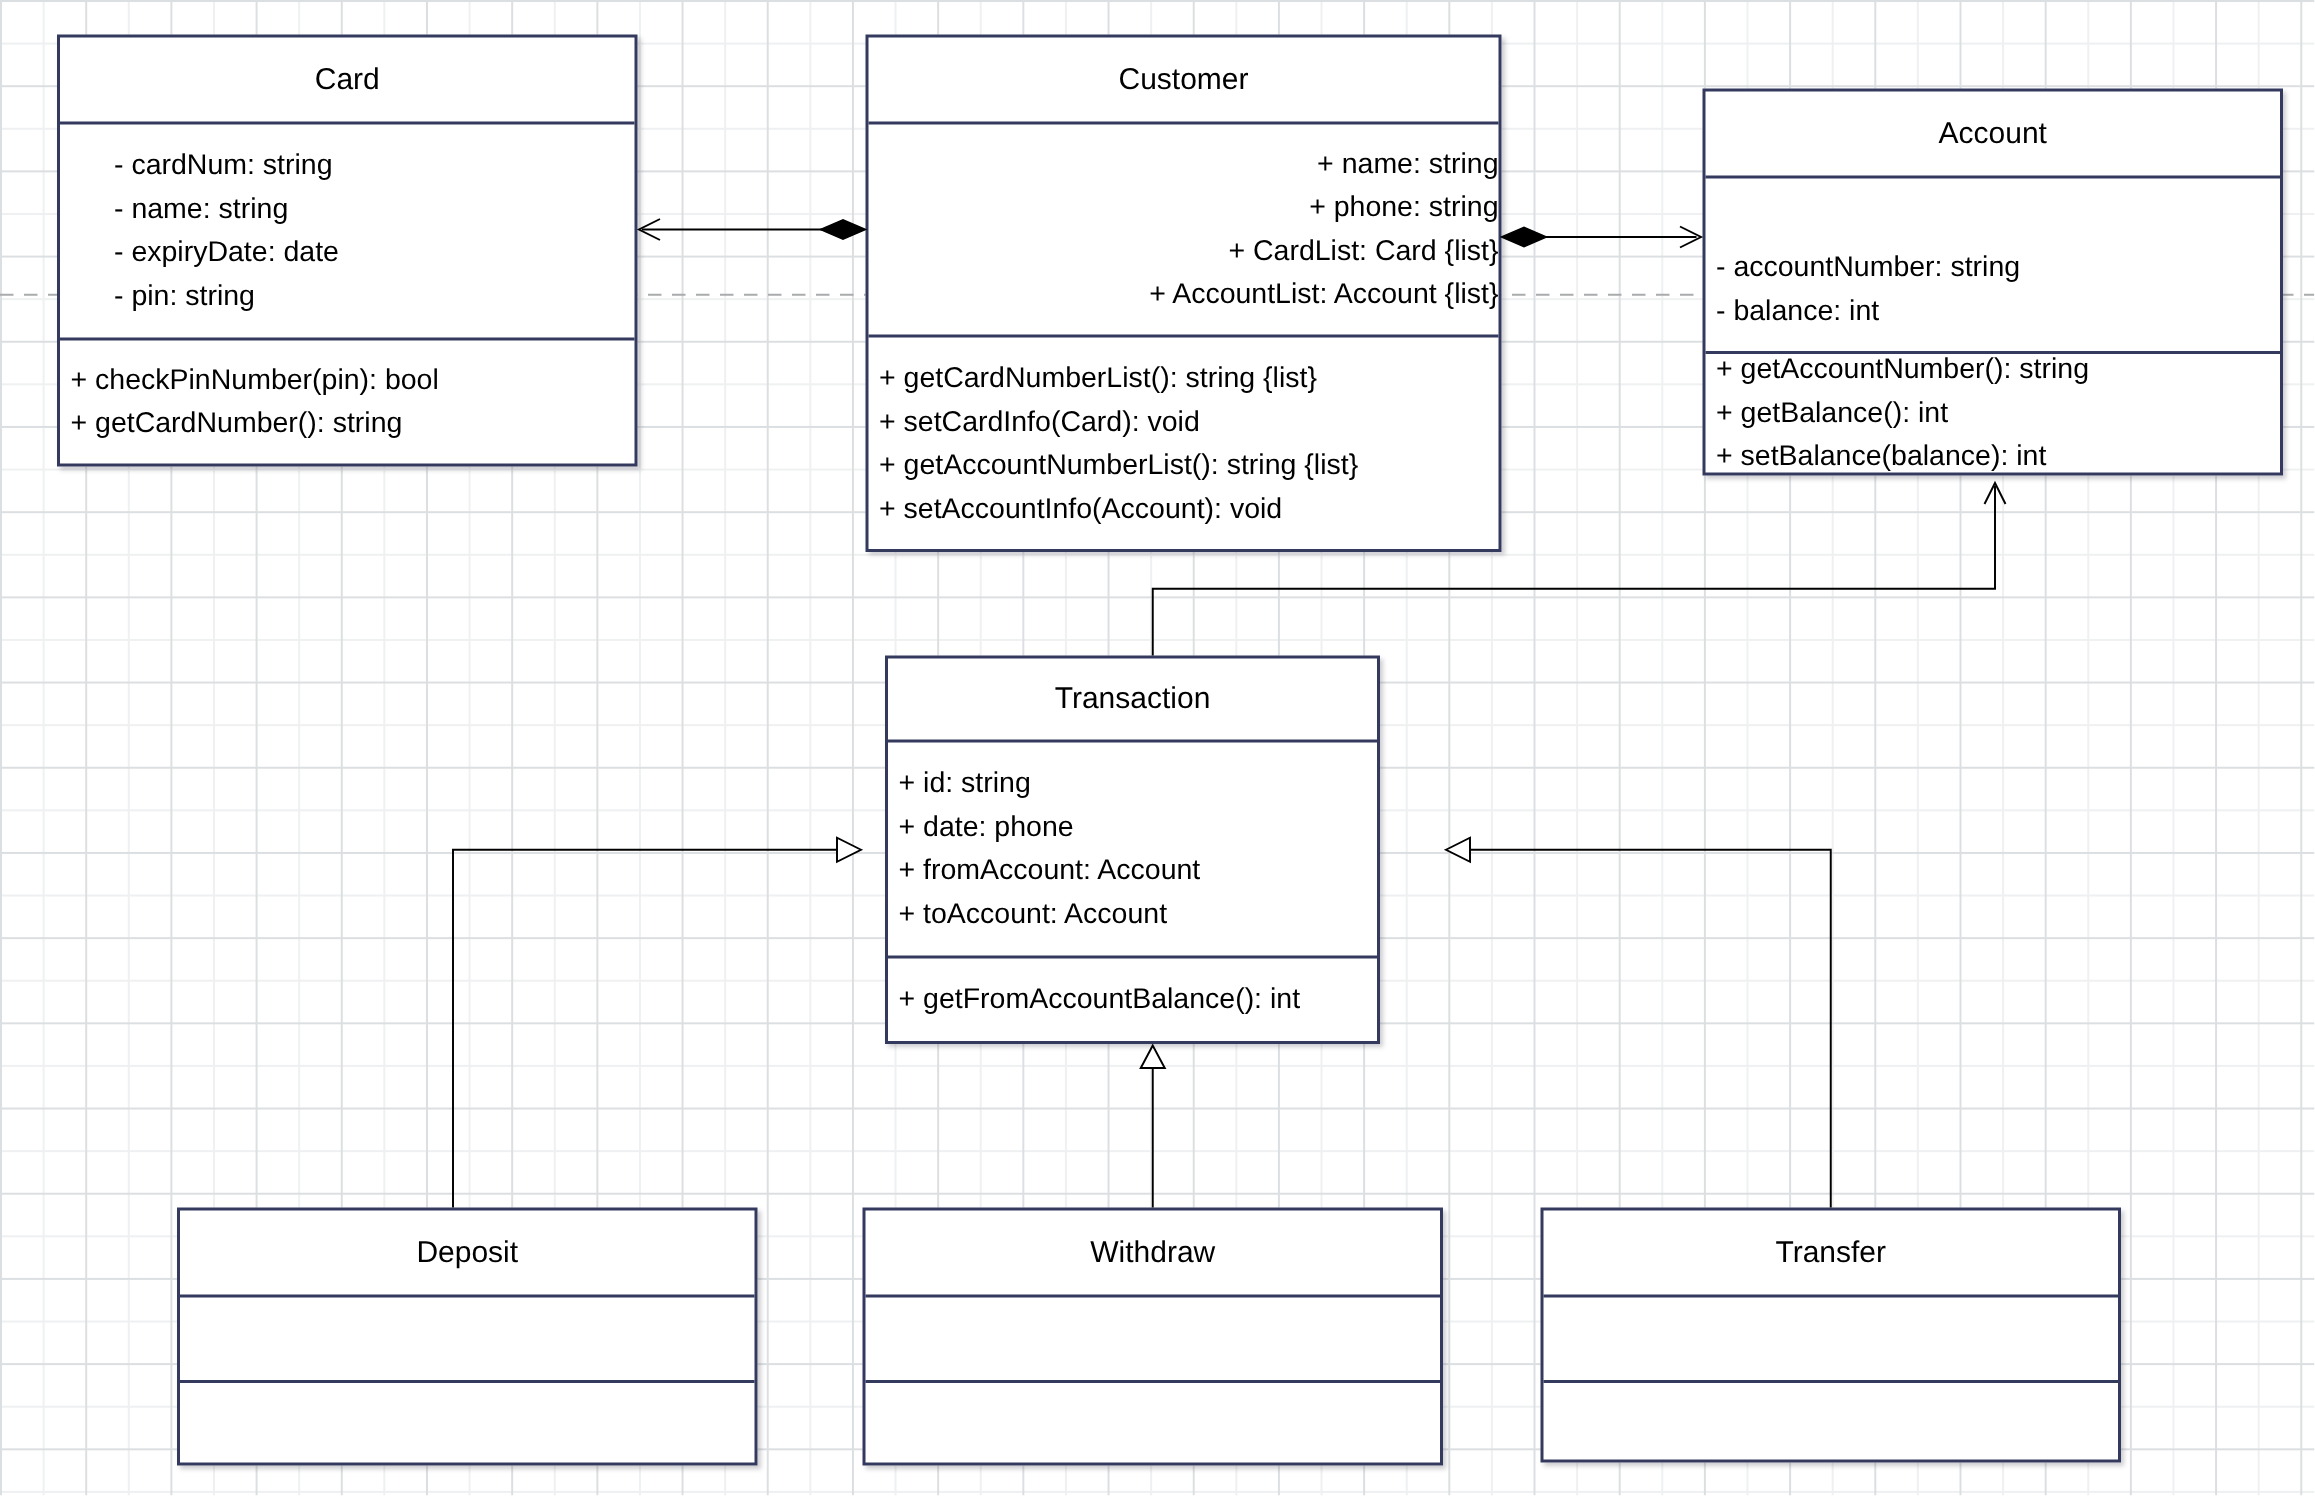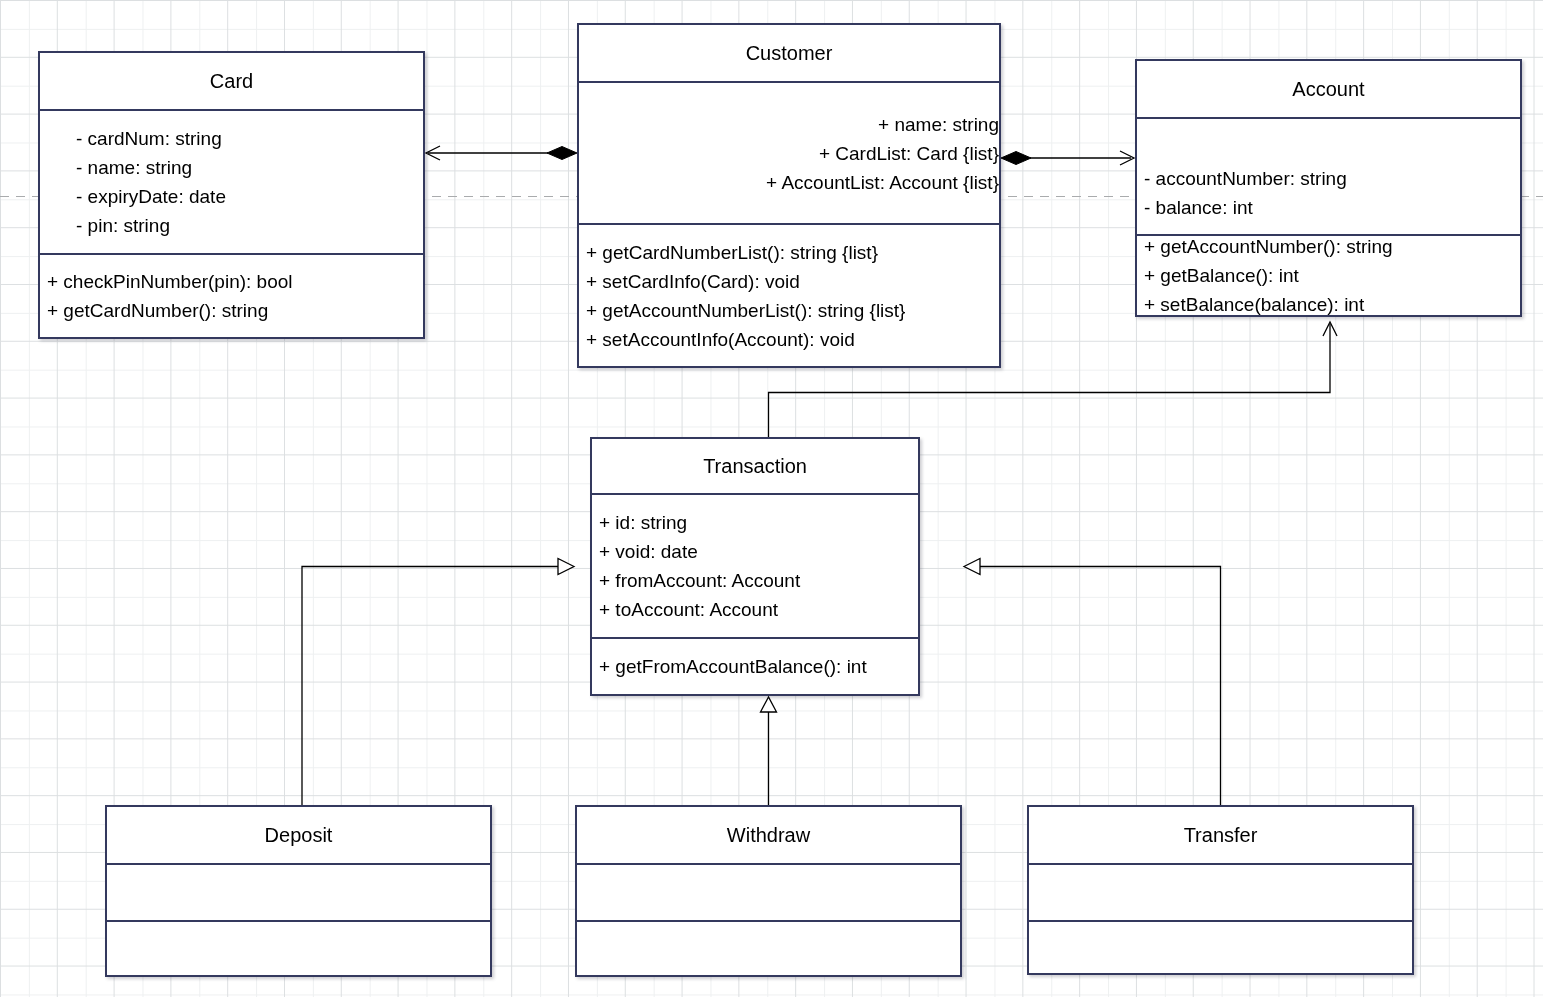--- a/index.html
+++ b/index.html
@@ -61,37 +61,37 @@
     padding-left: 7px;
     font-size: 19px;
     line-height: 29px;
     border-bottom: 2px solid #34395e;
     overflow: hidden;
   }
   .uml-section.last { border-bottom: none; flex: 1 1 auto; }
   .member { white-space: nowrap; }
 
   
-  .c-card        { left: 38px;   top: 23px;  width: 387px; height: 288px; margin-top: 28px; }
+  .c-card        { left: 38px;   top: 23px;  width: 387px; height: 288px; }
   .c-card        .uml-title   { height: 58px; }
   .c-card        .s-attrs     { height: 144px; padding-left: 36px; }
 
   .c-customer    { left: 577px;  top: 23px;  width: 424px; height: 345px; }
   .c-customer    .uml-title   { height: 58px; }
   .c-customer    .s-attrs     { height: 142px; text-align: right; }
 
   .c-account     { left: 1135px; top: 59px;  width: 387px; height: 258px; }
   .c-account     .uml-title   { height: 58px; }
   .c-account     .s-attrs     { height: 85px; margin-top: 32px; }
 
   .c-transaction { left: 590px;  top: 437px; width: 330px; height: 259px; justify-content: center; }
   .c-transaction .uml-title   { height: 56px; }
   .c-transaction .s-attrs     { height: 144px; }
 
-  .c-deposit     { left: 105px;  top: 805px; width: 387px; height: 172px; }
+  .c-deposit     { left: 118px;  top: 805px; width: 387px; height: 172px; }
   .c-withdraw    { left: 575px;  top: 805px; width: 387px; height: 172px; }
   .c-transfer    { left: 1027px; top: 805px; width: 387px; height: 170px; }
   .c-deposit .uml-title, .c-withdraw .uml-title, .c-transfer .uml-title { height: 58px; }
   .c-deposit .s-attrs,   .c-withdraw .s-attrs,   .c-transfer .s-attrs   { height: 57px; }
 
   .edge-line  { stroke: #000000; stroke-width: 1.3; fill: none; }
   .tri        { fill: #ffffff; stroke: #000000; stroke-width: 1.3; }
   .diamond    { fill: #000000; stroke: #000000; stroke-width: 1; }
   .page-break { stroke: #a9abad; stroke-width: 1.2; stroke-dasharray: 9 7; }
 </style>
@@ -115,20 +115,21 @@
     <div class="uml-section last">
         <div class="member">+ checkPinNumber(pin): bool</div>
         <div class="member">+ getCardNumber(): string</div>
       </div>
   </div>
 
   <div class="uml-class c-customer">
     <div class="uml-title">Customer</div>
     <div class="uml-section s-attrs">
         <div class="member">+ name: string</div>
+        <div class="member">+ phone: string</div>
         <div class="member">+ CardList: Card {list}</div>
         <div class="member">+ AccountList: Account {list}</div>
       </div>
     <div class="uml-section last">
         <div class="member">+ getCardNumberList(): string {list}</div>
         <div class="member">+ setCardInfo(Card): void</div>
         <div class="member">+ getAccountNumberList(): string {list}</div>
         <div class="member">+ setAccountInfo(Account): void</div>
       </div>
   </div>
@@ -143,21 +144,21 @@
         <div class="member">+ getAccountNumber(): string</div>
         <div class="member">+ getBalance(): int</div>
         <div class="member">+ setBalance(balance): int</div>
       </div>
   </div>
 
   <div class="uml-class c-transaction">
     <div class="uml-title">Transaction</div>
     <div class="uml-section s-attrs">
         <div class="member">+ id: string</div>
-        <div class="member">+ void: date</div>
+        <div class="member">+ date: phone</div>
         <div class="member">+ fromAccount: Account</div>
         <div class="member">+ toAccount: Account</div>
       </div>
     <div class="uml-section last">
         <div class="member">+ getFromAccountBalance(): int</div>
       </div>
   </div>
 
   <div class="uml-class c-deposit">
     <div class="uml-title">Deposit</div>

